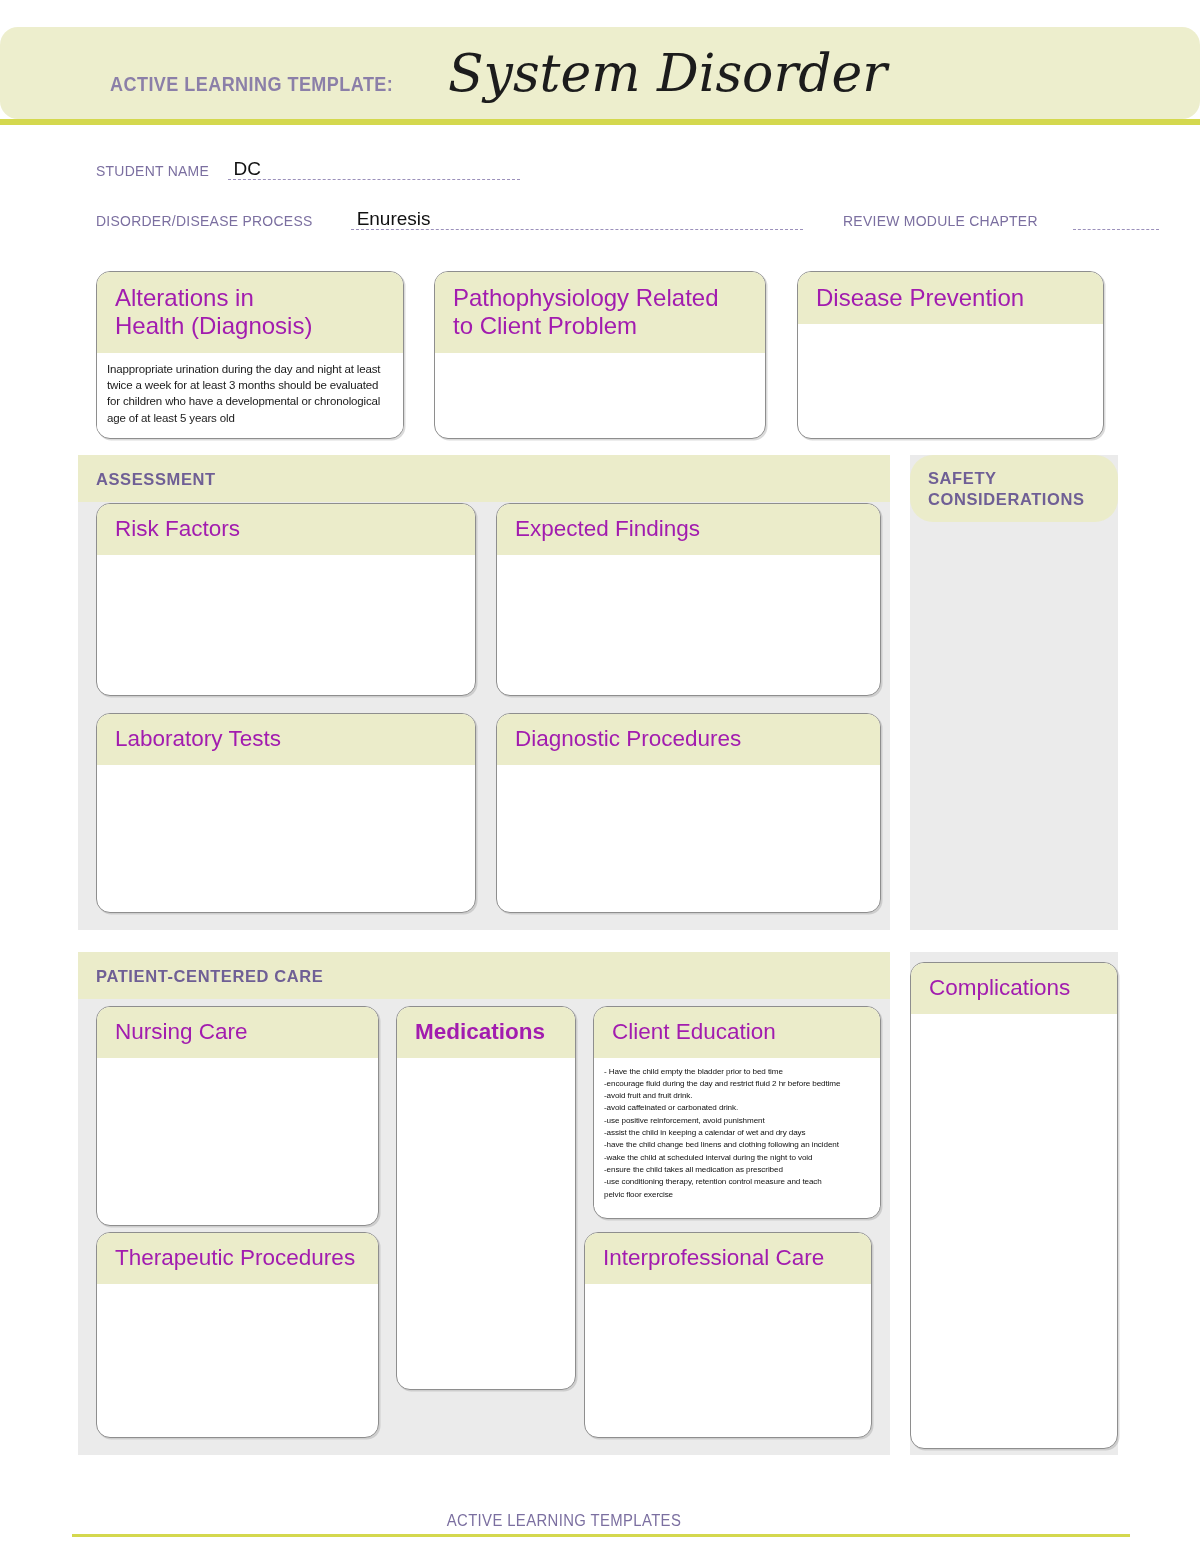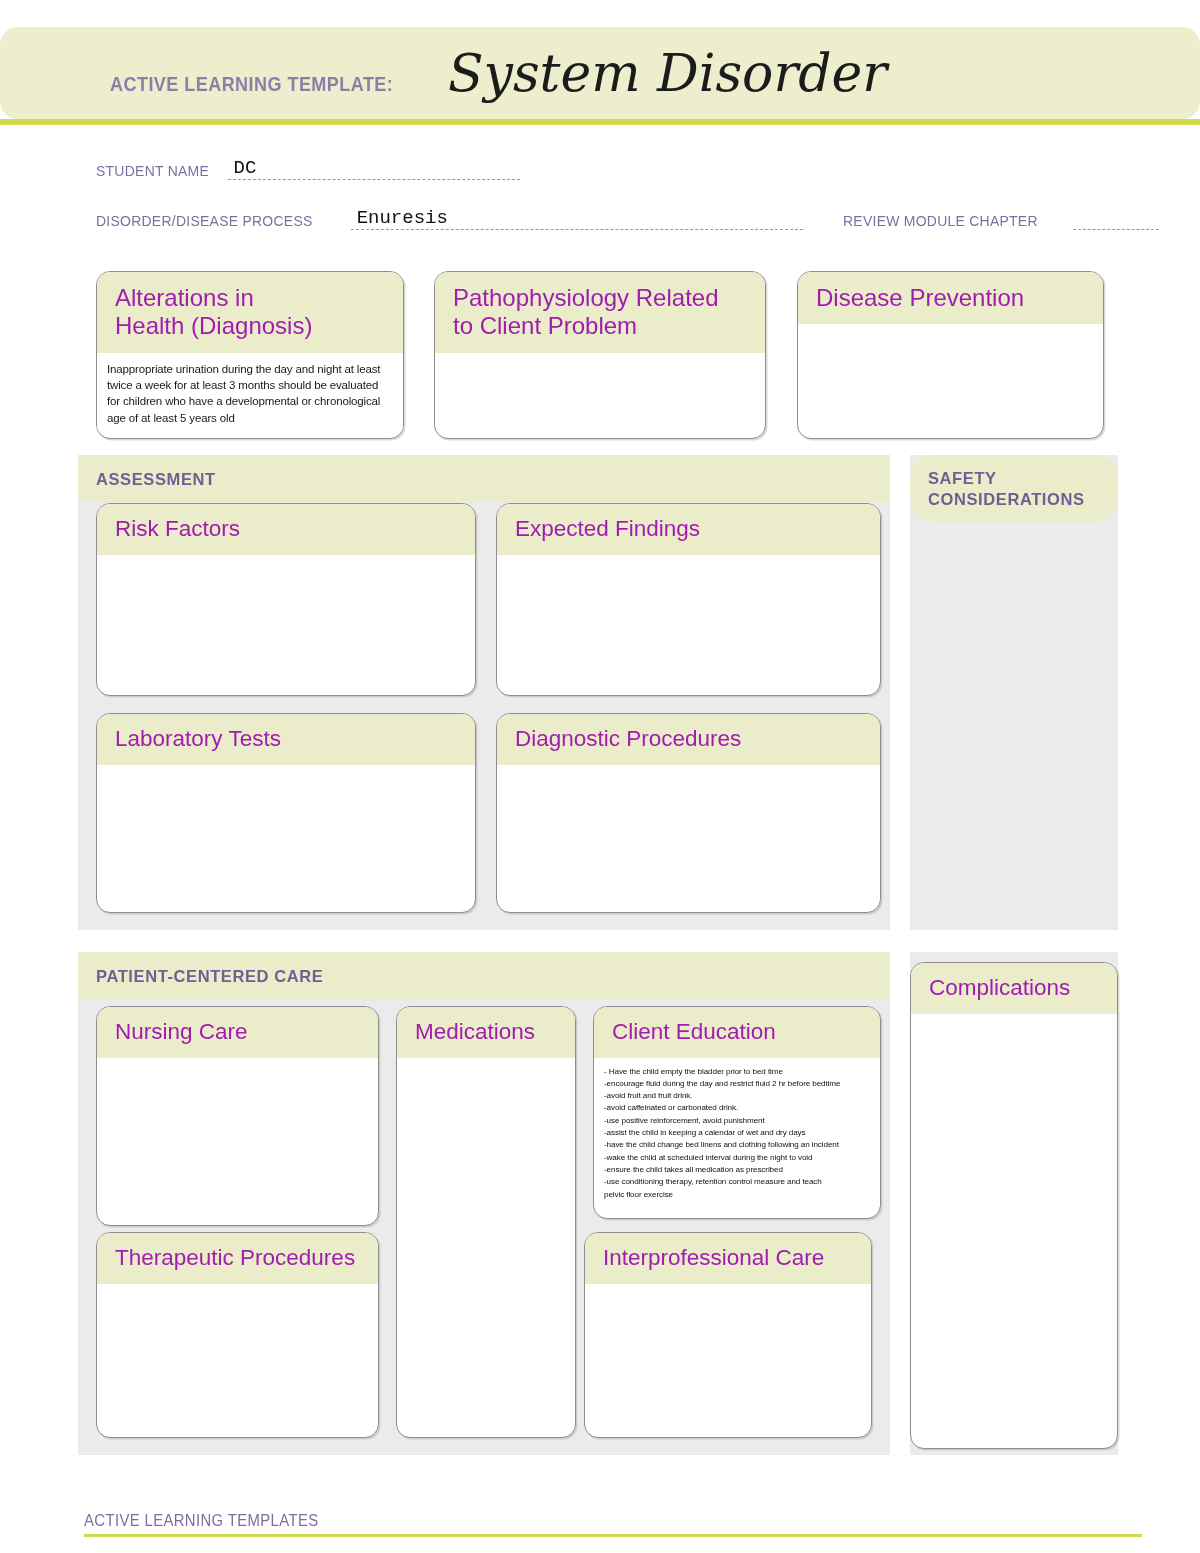--- a/index.html
+++ b/index.html
@@ -80,21 +80,21 @@
   }
   .blank-sn   { width: 292px; }
   .blank-dd   { width: 452px; }
   .blank-rmc  { width: 86px; }
   .field-value {
     position: absolute;
     left: 6px;
     bottom: 1px;
     font-size: 19px;
     color: #111;
-    font-family: Liberation Mono, monospace;
+    font-family: Liberation Sans, sans-serif;
     line-height: 1;
   }
   .spacer-rmc { width: 24px; }
 
   
   .card {
     background: #ffffff;
     border: 1.6px solid #8e8e8e;
     border-radius: 14px;
     overflow: hidden;
@@ -160,33 +160,34 @@
   .panel-head-2line { padding-top: 13px; border-radius: 23px; }
 
   
   #card-risk      { left: 96px;  top: 503px; width: 380px; height: 193px; }
   #card-expected  { left: 496px; top: 503px; width: 385px; height: 193px; }
   #card-lab       { left: 96px;  top: 713px; width: 380px; height: 200px; }
   #card-diag      { left: 496px; top: 713px; width: 385px; height: 200px; }
 
   
   #card-nursing   { left: 96px;  top: 1006px; width: 283px; height: 220px; }
-  #card-meds      { left: 396px; top: 1006px; width: 180px; height: 432px; }
+  #card-meds      { left: 396px; top: 1006px; width: 180px; height: 384px; font-weight: bold; }
   #card-edu       { left: 593px; top: 1006px; width: 288px; height: 213px; }
   #card-therap    { left: 96px;  top: 1232px; width: 283px; height: 206px; }
   #card-interpro  { left: 584px; top: 1232px; width: 288px; height: 206px; }
 
   
   #card-complications { left: 910px; top: 962px; width: 208px; height: 487px; }
 
   
   .footer {
     position: absolute;
-    left: 84px; top: 1512px;
+    left: 72px; top: 1512px;
     width: 1058px;
+    text-align: center;
   }
   .footer-text {
     color: #7b6fa0;
     font-size: 16px;
     letter-spacing: 0.4px;
     transform: scaleX(0.93);
     transform-origin: left center;
     white-space: nowrap;
   }
   .footer-rule {

